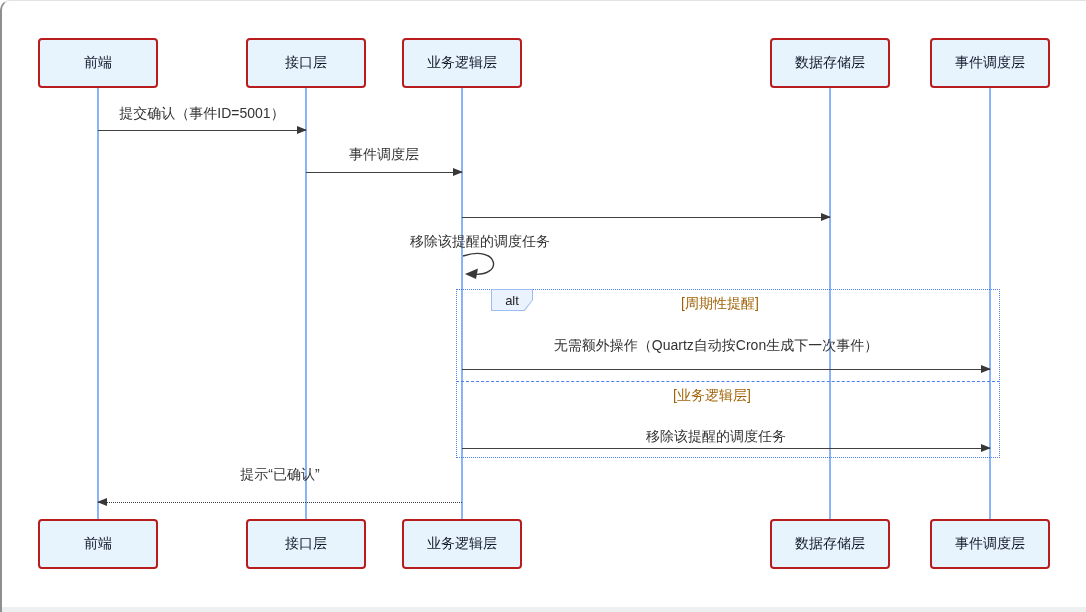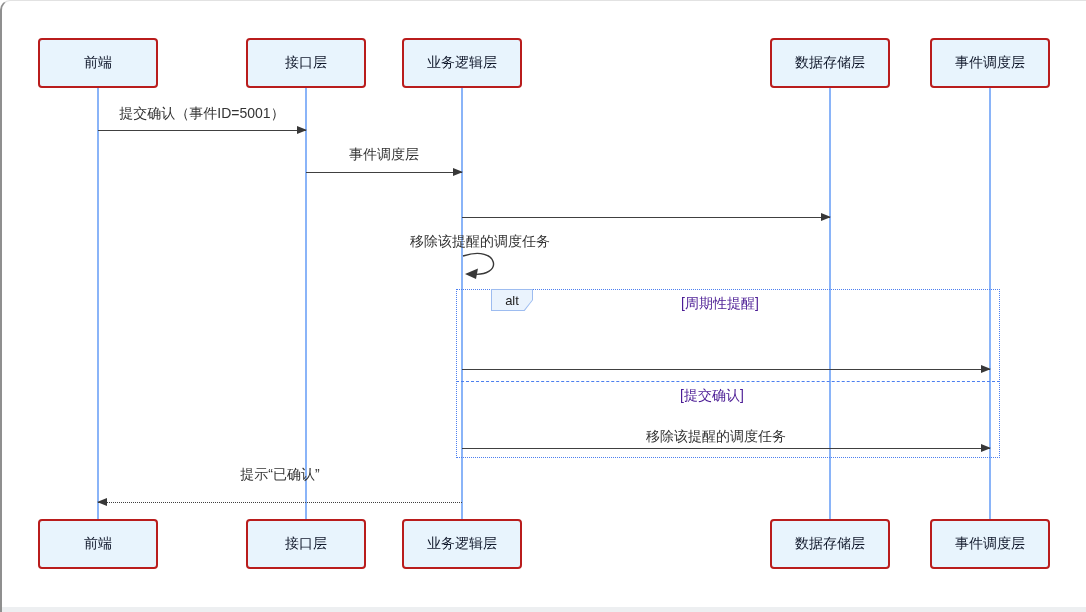--- a/index.html
+++ b/index.html
@@ -104,21 +104,21 @@
   .alt-label-inner {
     position: absolute; left: 1px; top: 1px; width: 40px; height: 20px;
     background: #eaf3fd;
     clip-path: polygon(0 0, 100% 0, 100% 50%, 80% 100%, 0 100%);
     display: flex; align-items: center; justify-content: center;
     font-size: 13px; color: #222222;
   }
   .alt-cond {
     position: absolute;
     transform: translateX(-50%);
-    font-size: 14px; color: #4c1d95;
+    font-size: 14px; color: #a16207;
     white-space: nowrap;
     z-index: 6;
   }
 </style>
 </head>
 <body>
 
 <div class="stage">
 
   <div class="lifeline" style="left:97px"></div>
@@ -152,22 +152,23 @@
     <path d="M 2 6 C 38 -6, 44 28, 10 24" fill="none" stroke="#383838" stroke-width="1.4"></path>
     <polygon points="4,24 17,18.5 15,29" fill="#383838"></polygon>
   </svg>
 
   <div class="alt-frame"></div>
   <div class="alt-divider"></div>
   <div class="alt-label-outer">
     <div class="alt-label-inner">alt</div>
   </div>
   <div class="alt-cond" style="left:720px; top:295px">[周期性提醒]</div>
-  <div class="alt-cond" style="left:712px; top:387px">[提交确认]</div>
+  <div class="alt-cond" style="left:712px; top:387px">[业务逻辑层]</div>
 
+  <div class="msg-label" style="left:716px; top:337px">无需额外操作（Quartz自动按Cron生成下一次事件）</div>
   <div class="arrow right" style="left:462px; top:369px; width:528px"></div>
 
   <div class="msg-label" style="left:716px; top:428px">移除该提醒的调度任务</div>
   <div class="arrow right" style="left:462px; top:448px; width:528px"></div>
 
   <div class="msg-label" style="left:280px; top:466px">提示“已确认”</div>
   <div class="arrow dotted left" style="left:98px; top:502px; width:364px"></div>
 
   <div class="footer-strip"></div>
   <div class="page-frame"></div>

